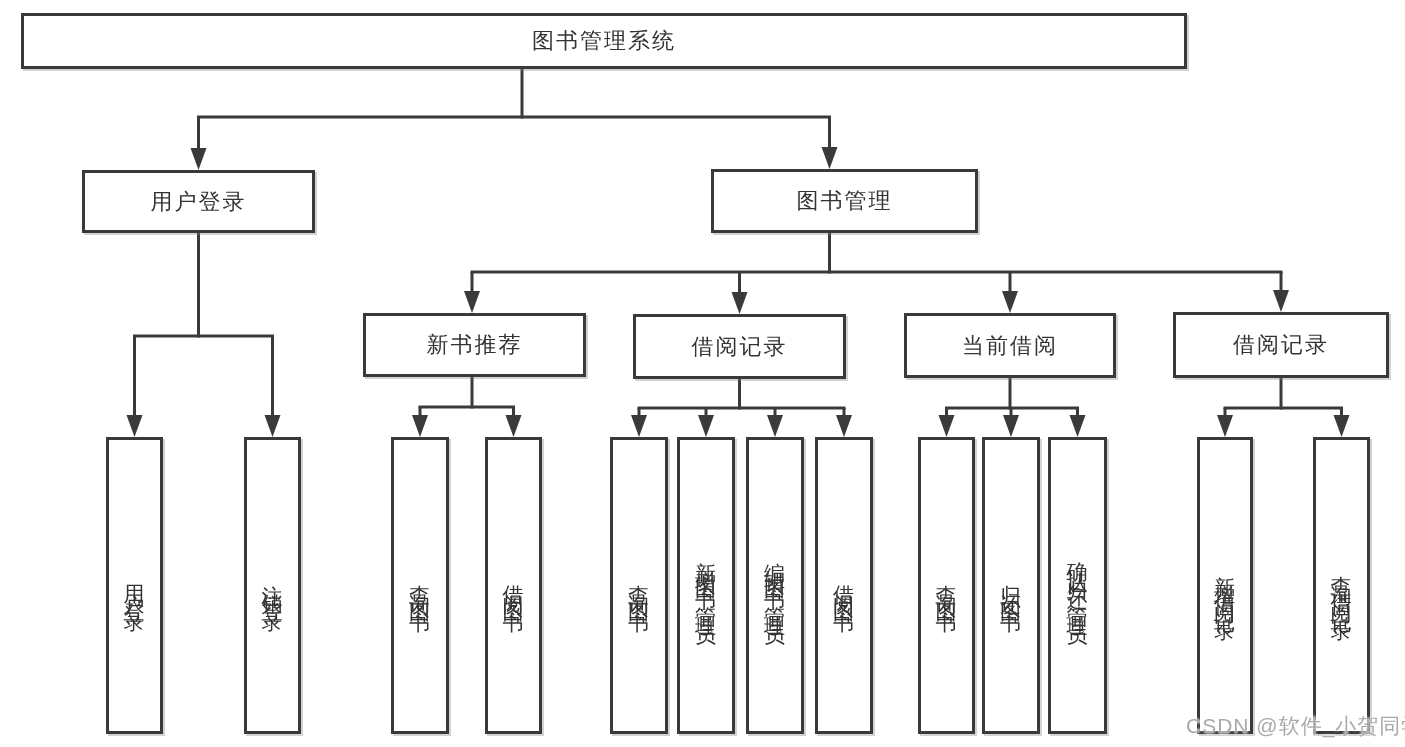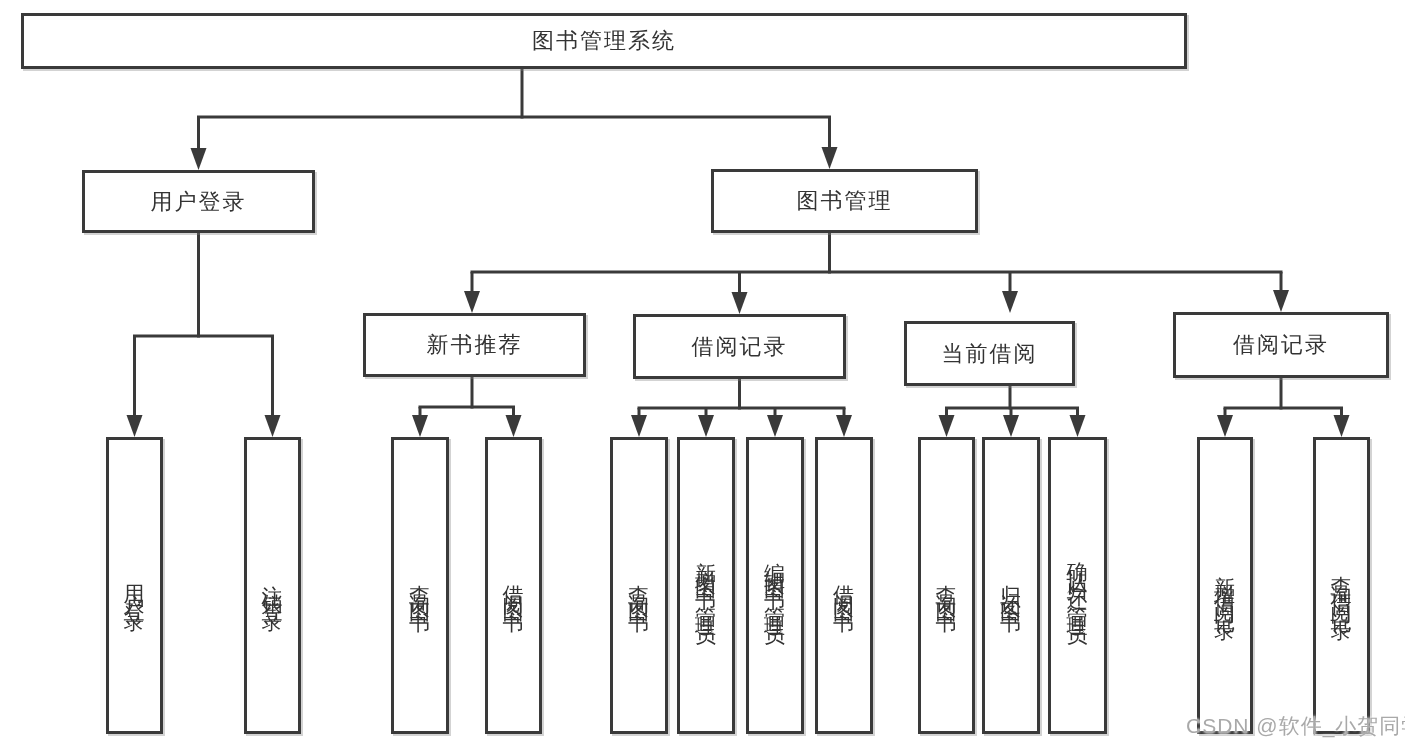--- a/index.html
+++ b/index.html
@@ -116,21 +116,21 @@
   <div class="box h" style="left:711px;top:169px;width:267px;height:64px">
     <span>图书管理</span>
   </div>
 
   <div class="box h" style="left:363px;top:313px;width:223px;height:64px">
     <span>新书推荐</span>
   </div>
   <div class="box h" style="left:633px;top:314px;width:213px;height:65px">
     <span>借阅记录</span>
   </div>
-  <div class="box h" style="left:904px;top:321px;width:171px;height:65px">
+  <div class="box h" style="left:904px;top:313px;width:212px;height:65px">
     <span>当前借阅</span>
   </div>
   <div class="box h" style="left:1173px;top:312px;width:216px;height:66px">
     <span>借阅记录</span>
   </div>
 
   <div class="box v leaf" style="left:106px;width:57px">
     <span>用户登录</span>
   </div>
   <div class="box v leaf" style="left:244px;width:57px">

